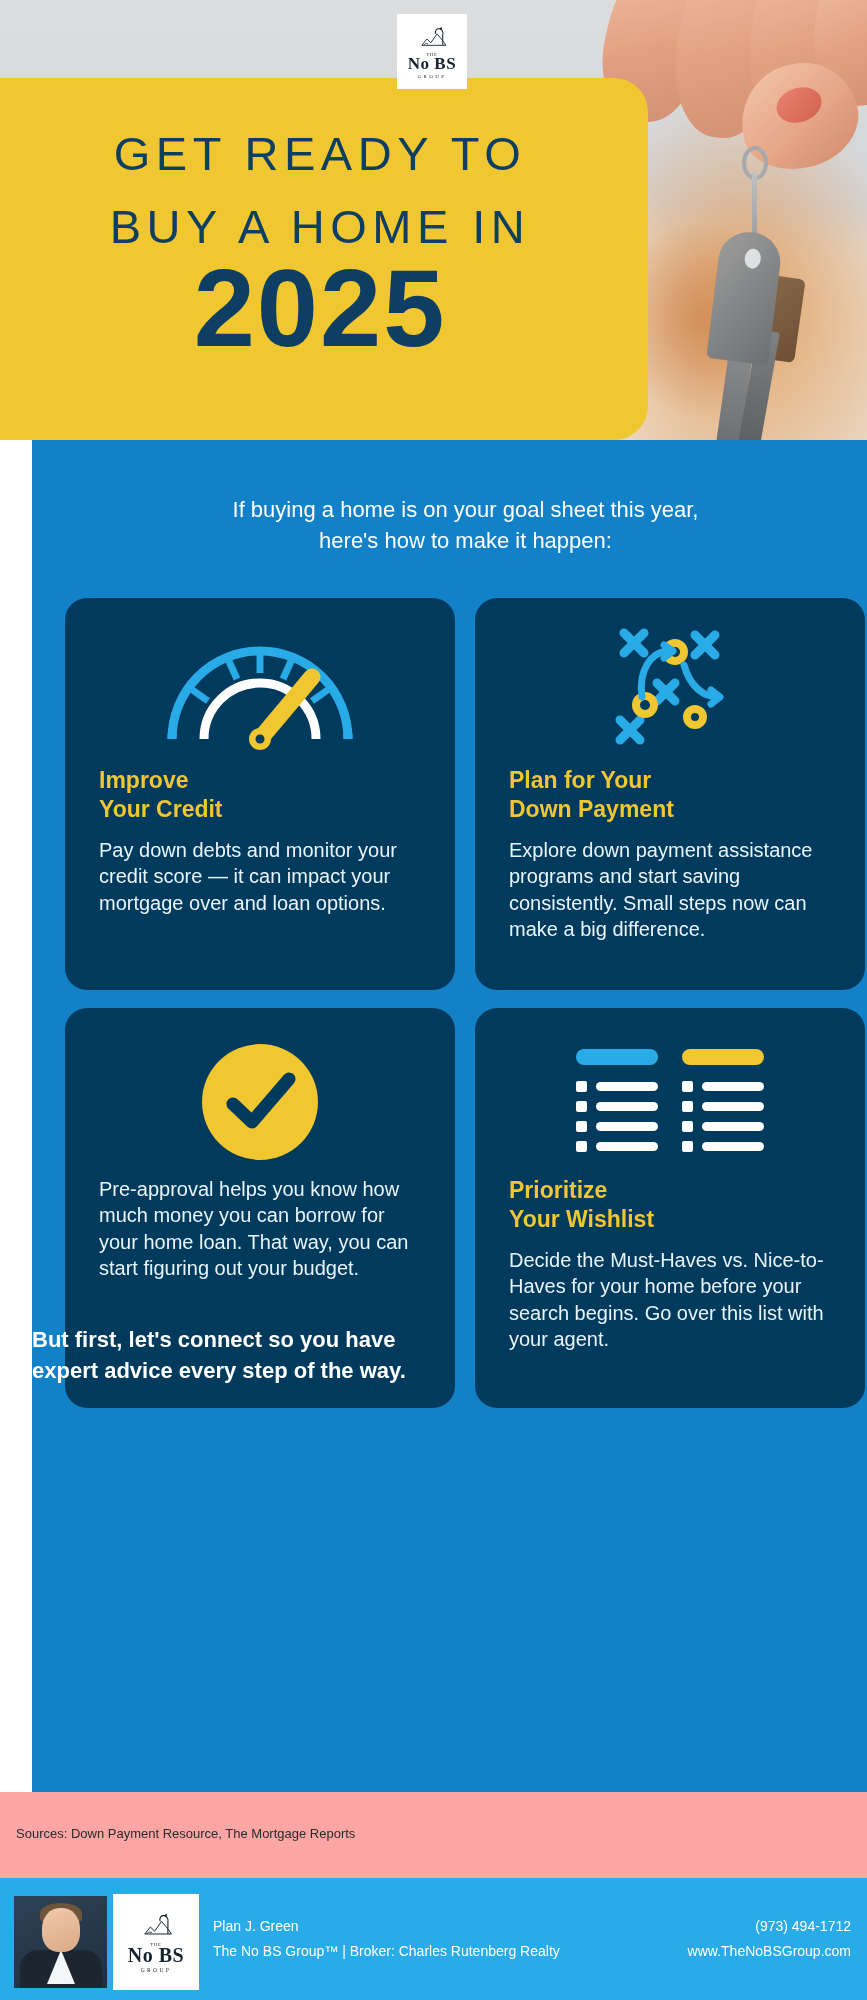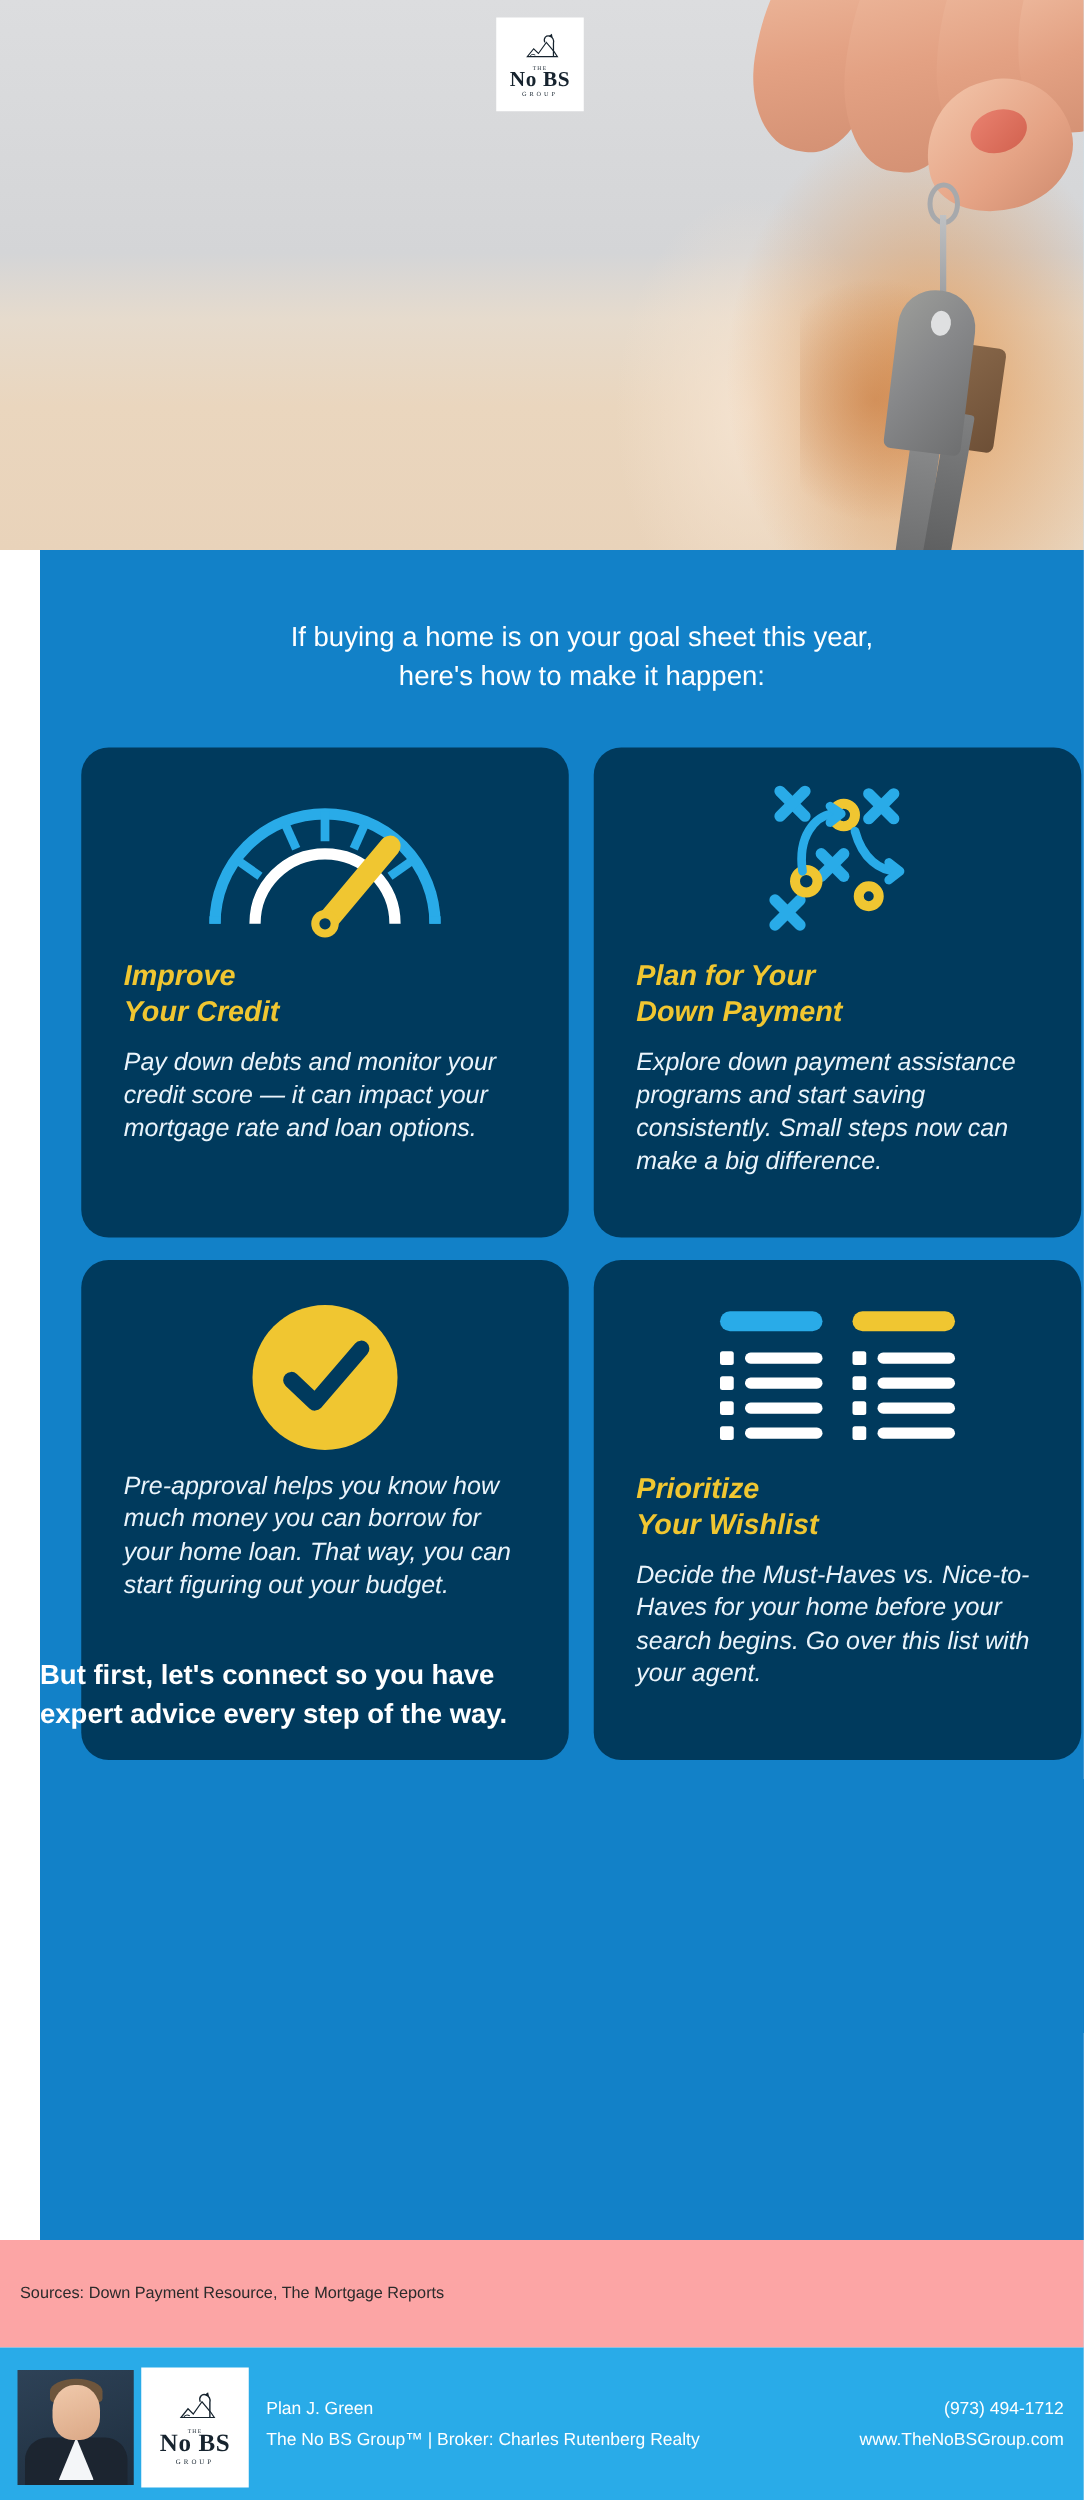--- a/index.html
+++ b/index.html
@@ -158,21 +158,20 @@
   }
 
   
   .cards {
     position:absolute; left:33px; top:158px;
     width:800px;
     display:grid;
     grid-template-columns:1fr 1fr;
     column-gap:20px;
     row-gap:18px;
-    font-style:italic;
   }
   .card {
     background:#003A5D;
     border-radius:22px;
     padding:28px 34px 30px 34px;
     min-height:392px;
   }
   .card.tall { min-height:400px; }
   .card-icon {
     height:132px;
@@ -275,20 +274,25 @@
     <div class="nail"></div>
   </div>
 
   <div class="keyring"></div>
   <div class="keystem"></div>
   <div class="key key-b"></div>
   <div class="key key-blade"></div>
   <div class="key key-blade2"></div>
   <div class="key key-a"></div>
 
+  <div class="hero-yellow">
+    <div class="headline-1">GET READY TO</div>
+    <div class="headline-2">BUY A HOME IN</div>
+    <div class="headline-year">2025</div>
+  </div>
 
   <div class="logo-tile">
     <svg class="logo-dog" viewBox="0 0 60 40">
       <path d="M14 30 L22 20 L28 26 L38 12 L48 24 L52 30 Z" fill="none" stroke="#16232e" stroke-width="1.4"></path>
       <path d="M36 12 C34 6 38 3 42 4 C46 5 48 9 47 13 L47 30" fill="none" stroke="#16232e" stroke-width="1.6"></path>
       <path d="M41 4 L45 1 L46 6 Z" fill="#16232e"></path>
       <path d="M24 28 C20 26 18 28 17 30" fill="none" stroke="#16232e" stroke-width="1.2"></path>
     </svg>
     <div class="logo-the">THE</div>
     <div class="logo-nobs">No BS</div>
@@ -314,21 +318,21 @@
           <line x1="132" y1="26" x2="123" y2="46" stroke="#29ABE8" stroke-width="7"></line>
           <line x1="169" y1="56" x2="152" y2="68" stroke="#29ABE8" stroke-width="7"></line>
           <path d="M44 106 A56 56 0 0 1 156 106" fill="none" stroke="#ffffff" stroke-width="9"></path>
           <line x1="100" y1="106" x2="152" y2="44" stroke="#F0C631" stroke-width="17" stroke-linecap="round"></line>
           <circle cx="100" cy="106" r="11" fill="#F0C631"></circle>
           <circle cx="100" cy="106" r="4.5" fill="#003A5D"></circle>
         </svg>
       </div>
       <div class="card-title">Improve
 Your Credit</div>
-      <div class="card-text">Pay down debts and monitor your credit score — it can impact your mortgage rate and loan options.</div>
+      <div class="card-text">Pay down debts and monitor your credit score — it can impact your mortgage over and loan options.</div>
     </div>
 
     <div class="card">
       <div class="card-icon">
         <svg width="200" height="135" viewBox="0 0 200 135">
           <g stroke="#29ABE8" stroke-width="9" stroke-linecap="round">
             <line x1="54" y1="8" x2="74" y2="28"></line>
               <line x1="74" y1="8" x2="54" y2="28"></line>
             <line x1="125" y1="10" x2="145" y2="30"></line>
               <line x1="145" y1="10" x2="125" y2="30"></line>

